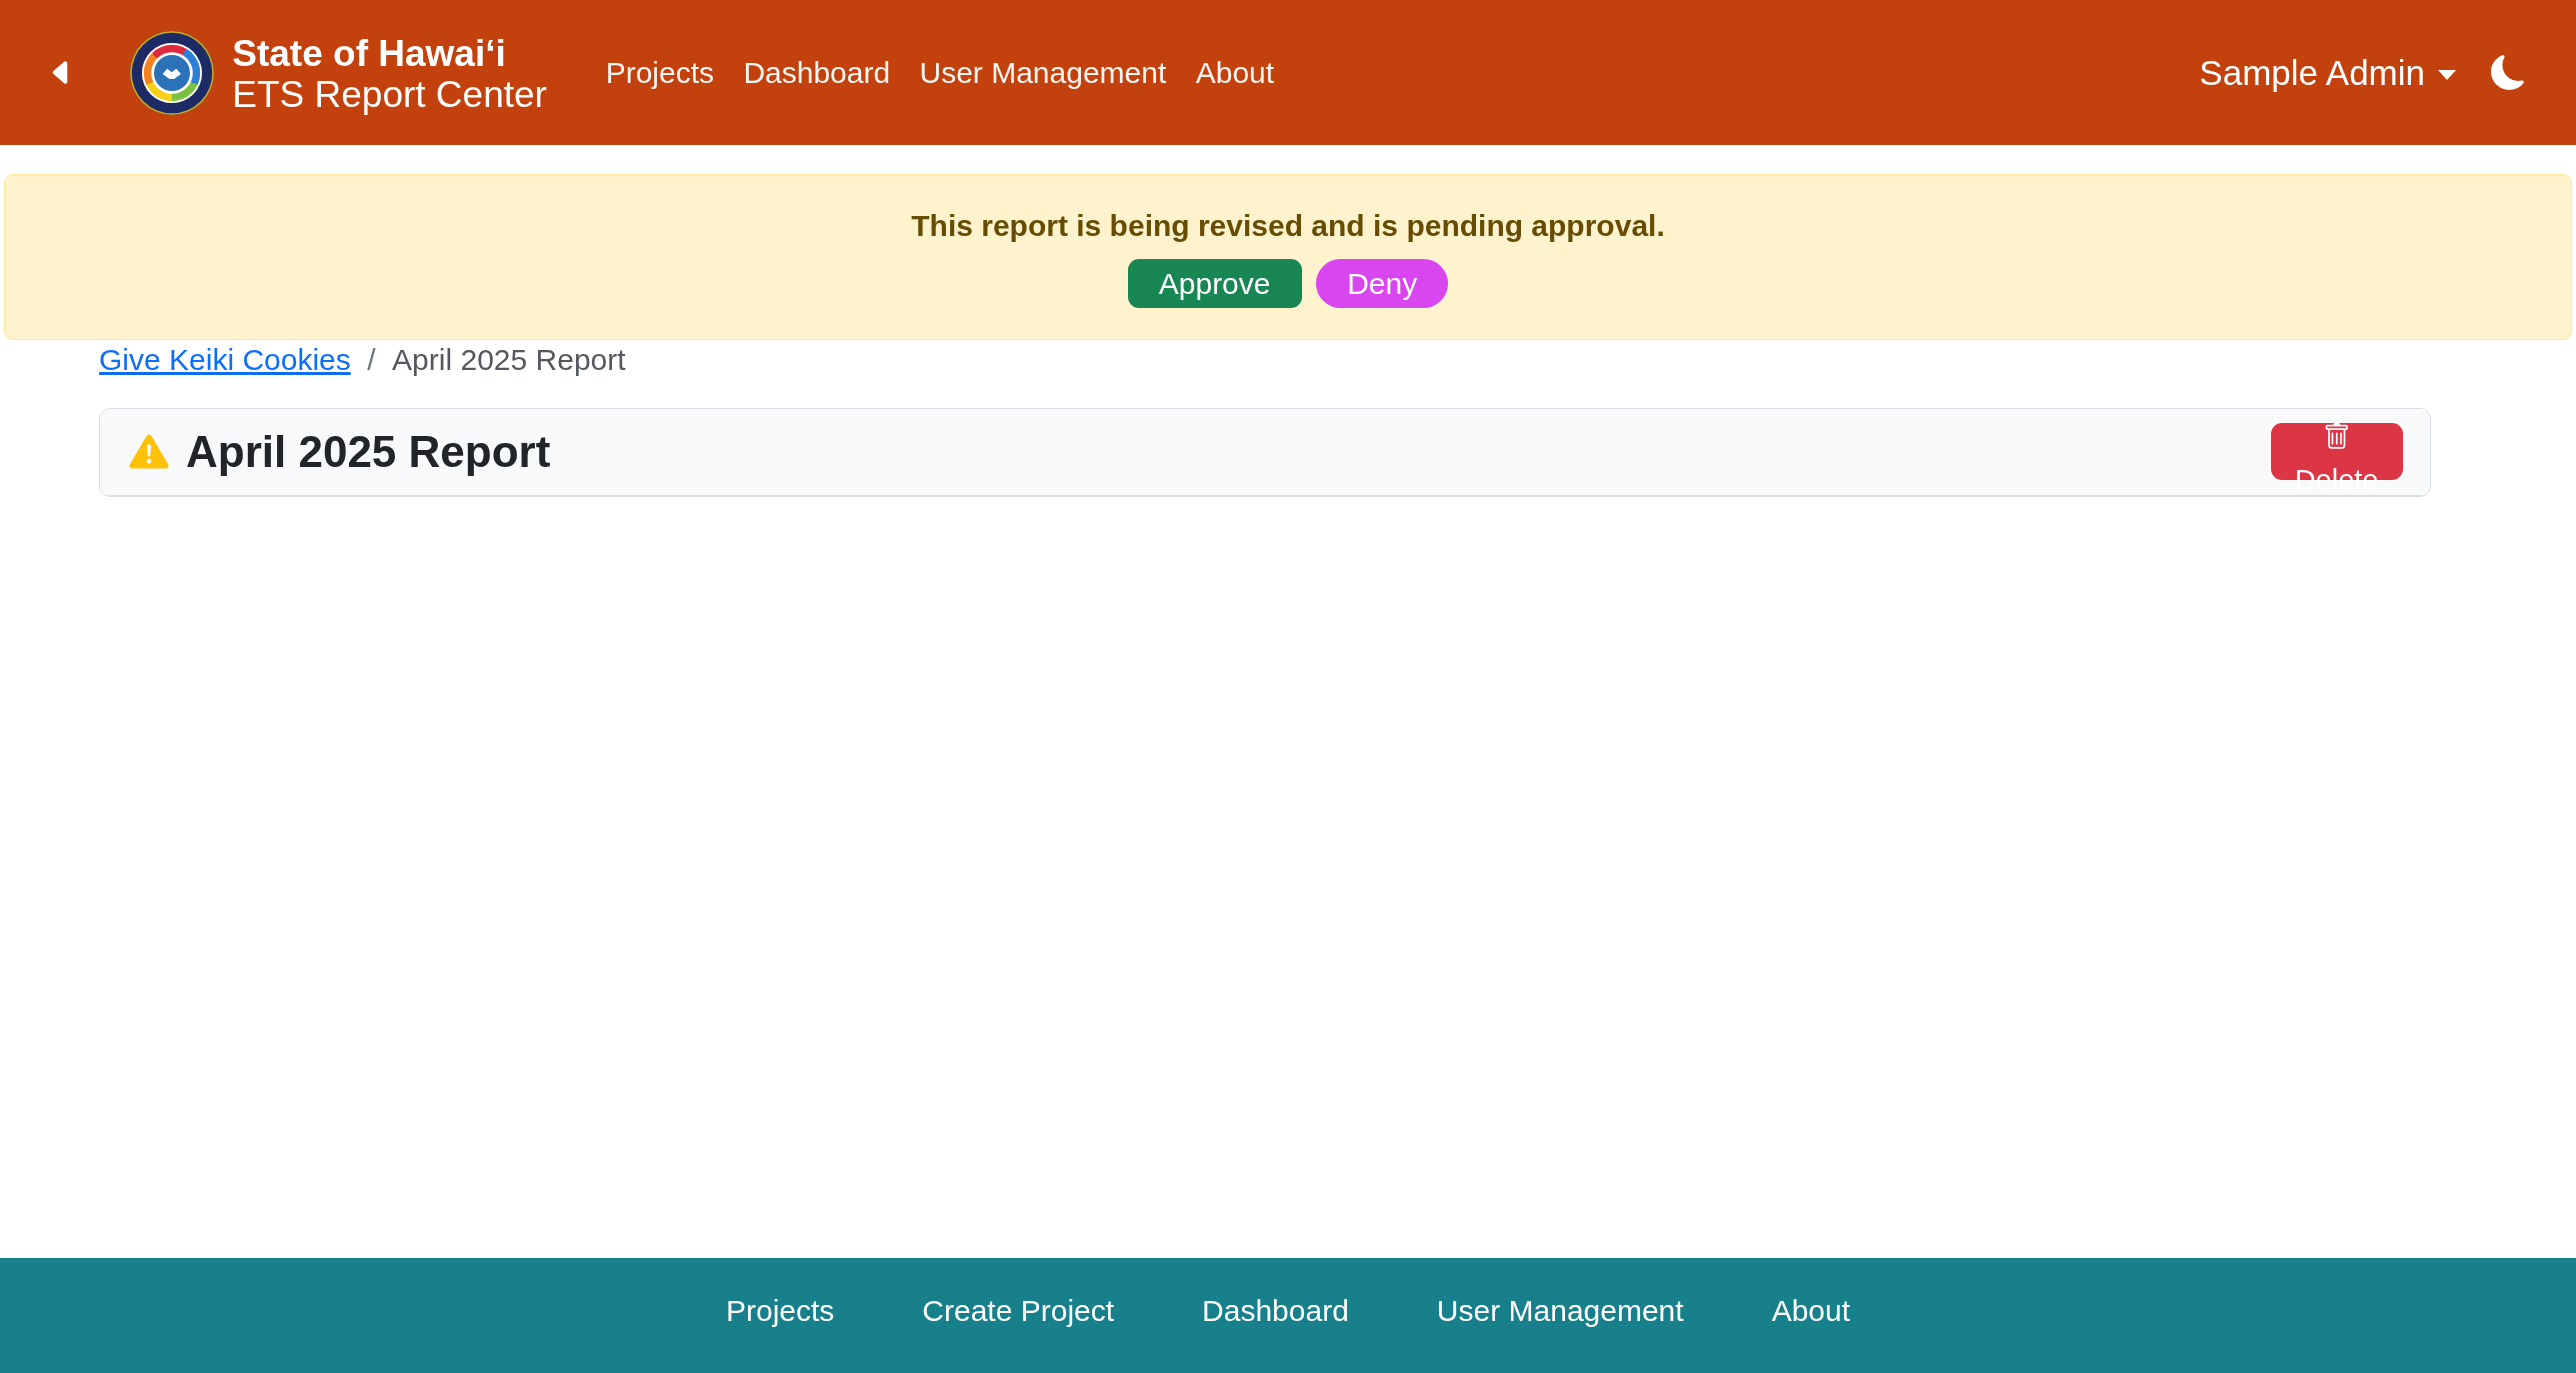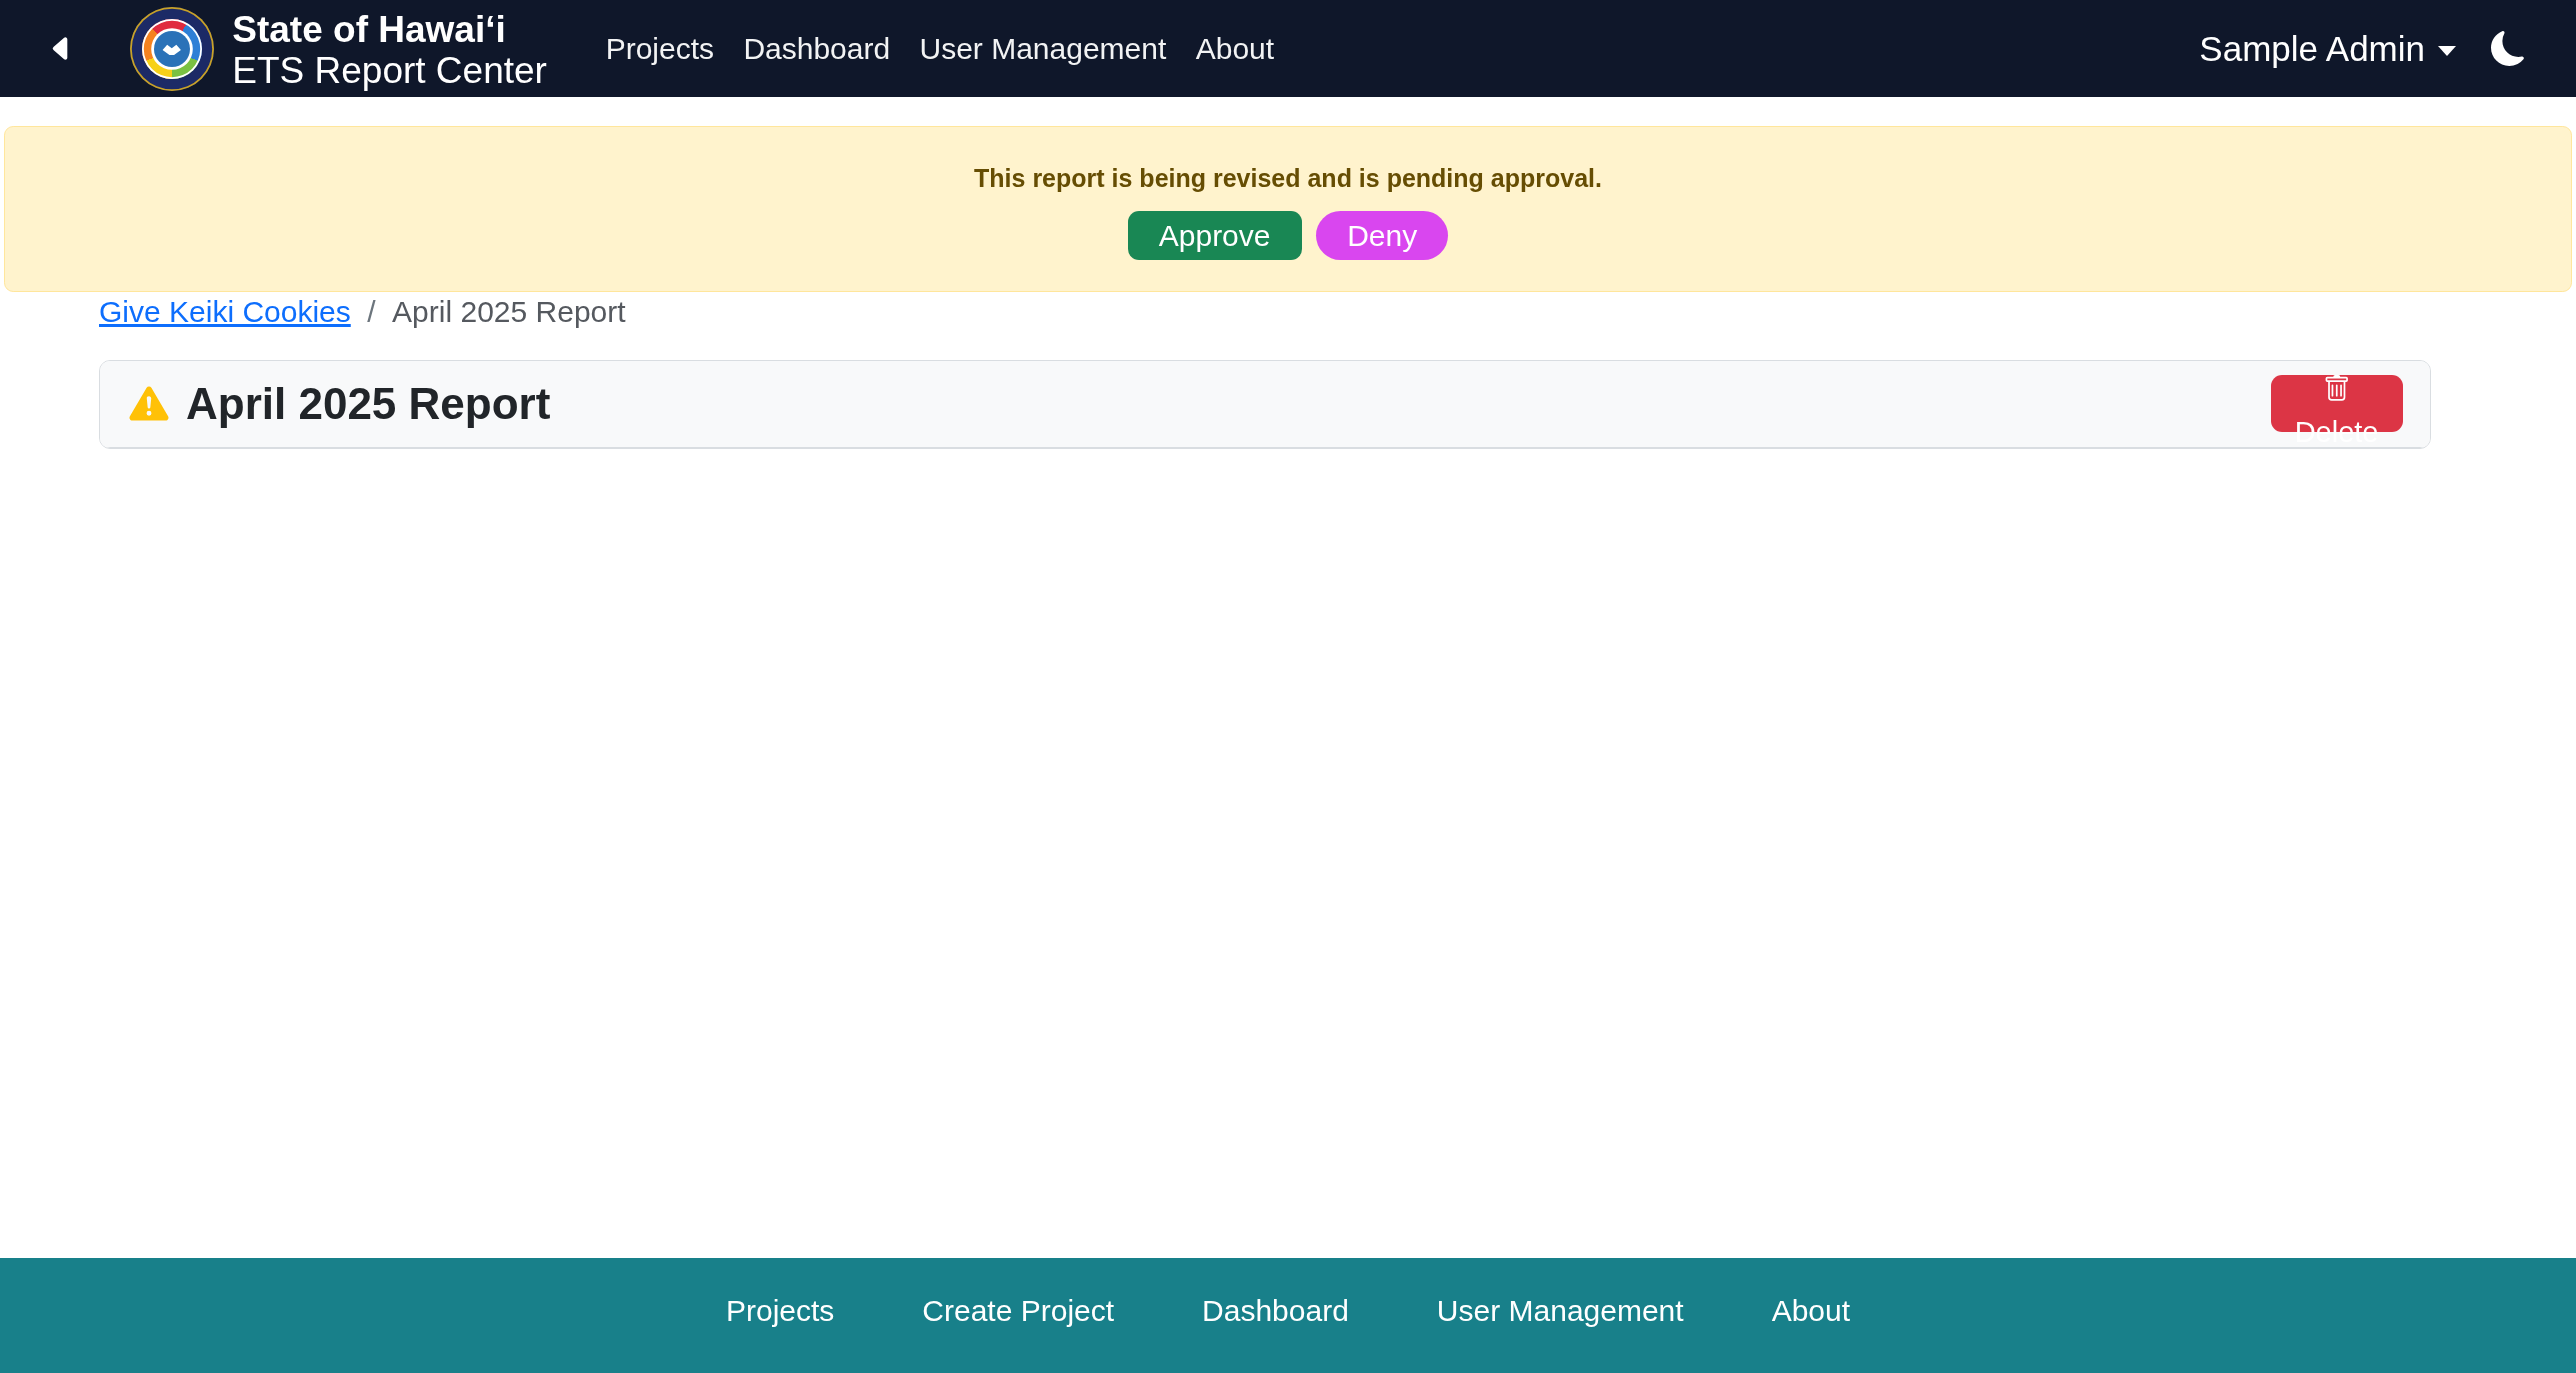--- a/index.html
+++ b/index.html
@@ -6,22 +6,22 @@
   html, body { width: 2576px; height: 1373px; }
   body {
     font-family: "Liberation Sans", "DejaVu Sans", sans-serif;
     background: #ffffff;
     overflow: hidden;
   }
   .page { width: 2576px; height: 1373px; display: flex; flex-direction: column; }
 
   
   .navbar {
-    height: 97px;
-    background: #0f172a;
+    height: 145px;
+    background: #c2410c;
     display: flex;
     align-items: center;
     padding: 0 50px 0 46px;
     color: #fff;
     flex-shrink: 0;
   }
   .back-btn {
     background: none; border: none; cursor: pointer;
     display: flex; align-items: center; margin-right: 53px; padding: 0;
   }
@@ -72,21 +72,21 @@
   
   .alert {
     margin: 29px 3.7px 0 3.7px;
     background: #fff3cd;
     border: 1.8px solid #ffe69c;
     border-radius: 9.2px;
     padding: 31px 0;
     text-align: center;
   }
   .alert-text {
-    color: #664d03; font-size: 25px; font-weight: 600; line-height: 40px;
+    color: #664d03; font-size: 30px; font-weight: 600; line-height: 40px;
   }
   .alert-actions {
     margin-top: 13px; display: flex; justify-content: center; gap: 14.7px;
   }
   .btn {
     border: none; border-radius: 11px; color: #fff; font-size: 30px;
     font-family: inherit; height: 49px; padding: 0 31px; cursor: pointer;
     display: inline-flex; align-items: center; justify-content: center;
   }
   .btn-approve { background: #198754; }

